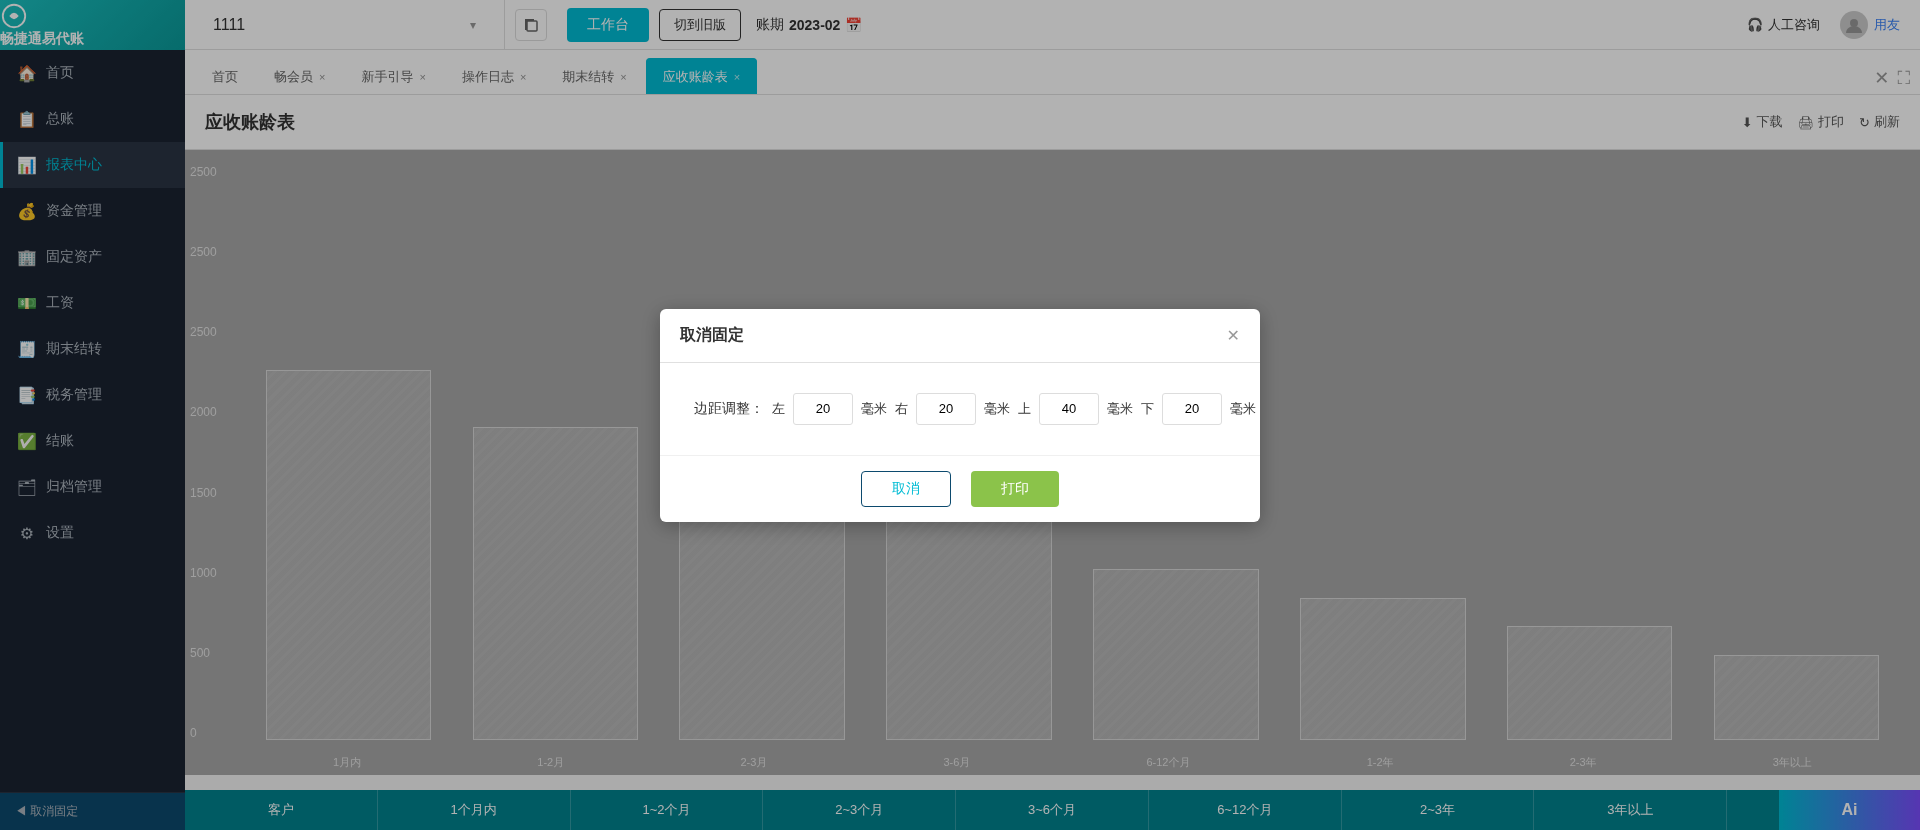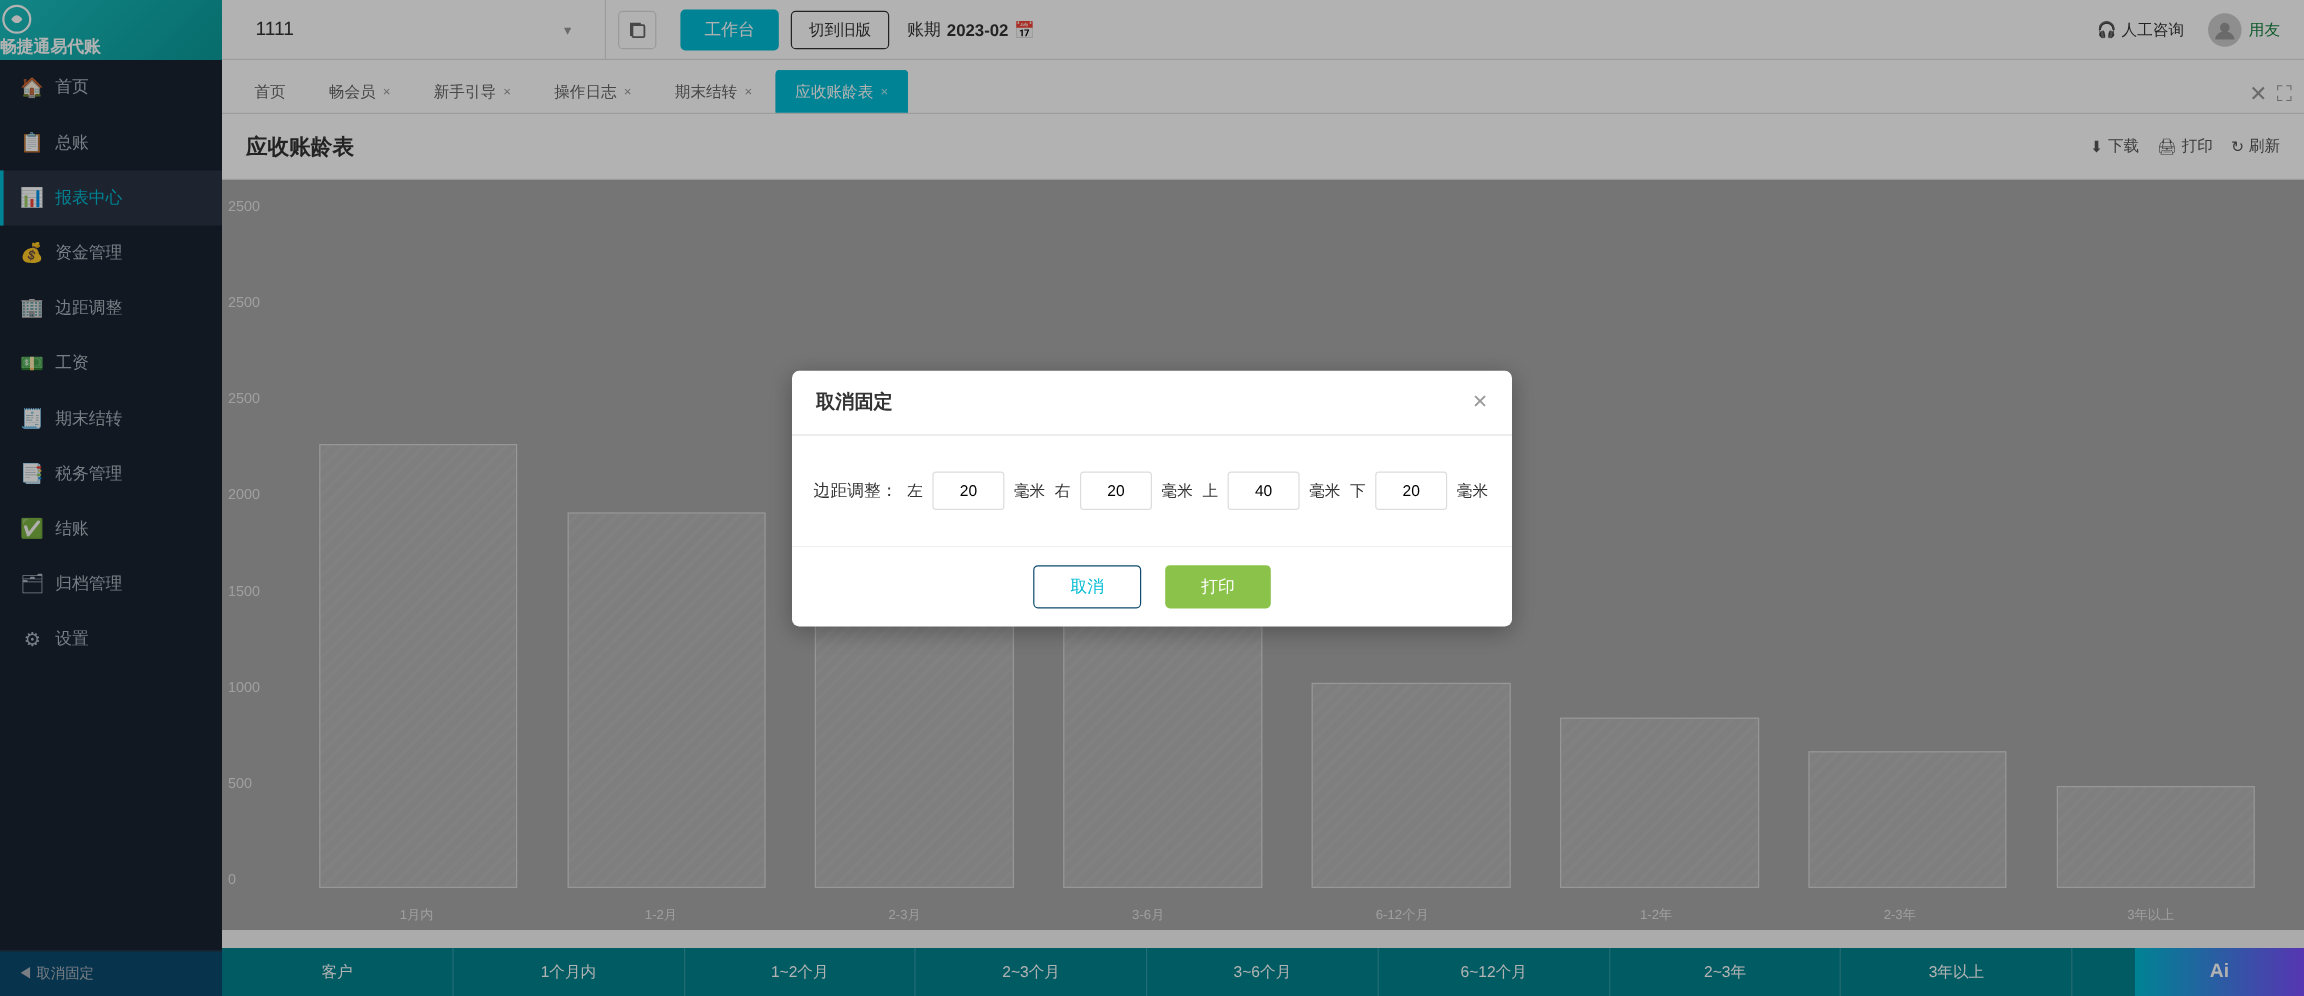--- a/index.html
+++ b/index.html
@@ -104,21 +104,21 @@
       align-items: center;
       color: #333;
       cursor: pointer;
       margin-right: 20px;
       font-size: 13px;
     }
     .user-area {
       display: flex;
       align-items: center;
       cursor: pointer;
-      color: #15803d;
+      color: #3b82f6;
     }
     .user-avatar {
       width: 28px;
       height: 28px;
       border-radius: 50%;
       background: #ccc;
       margin-right: 6px;
       display: flex;
       align-items: center;
       justify-content: center;
@@ -337,21 +337,21 @@
       font-size: 16px;
       font-weight: bold;
       color: #333;
     }
     .modal-close {
       cursor: pointer;
       color: #999;
       font-size: 16px;
     }
     .modal-body {
-      padding: 30px 18px;
+      padding: 30px 34px;
     }
     .form-row {
       display: flex;
       align-items: center;
       gap: 8px;
     }
     .form-label {
       color: #333;
       font-size: 14px;
       white-space: nowrap;
@@ -485,21 +485,21 @@
         <div class="sidebar-item active">
       <span class="sidebar-item-icon">📊</span>
       <span>报表中心</span>
     </div>
         <div class="sidebar-item">
       <span class="sidebar-item-icon">💰</span>
       <span>资金管理</span>
     </div>
         <div class="sidebar-item">
       <span class="sidebar-item-icon">🏢</span>
-      <span>边距调整</span>
+      <span>固定资产</span>
     </div>
         <div class="sidebar-item">
       <span class="sidebar-item-icon">💵</span>
       <span>工资</span>
     </div>
         <div class="sidebar-item">
       <span class="sidebar-item-icon">🧾</span>
       <span>期末结转</span>
     </div>
         <div class="sidebar-item">

